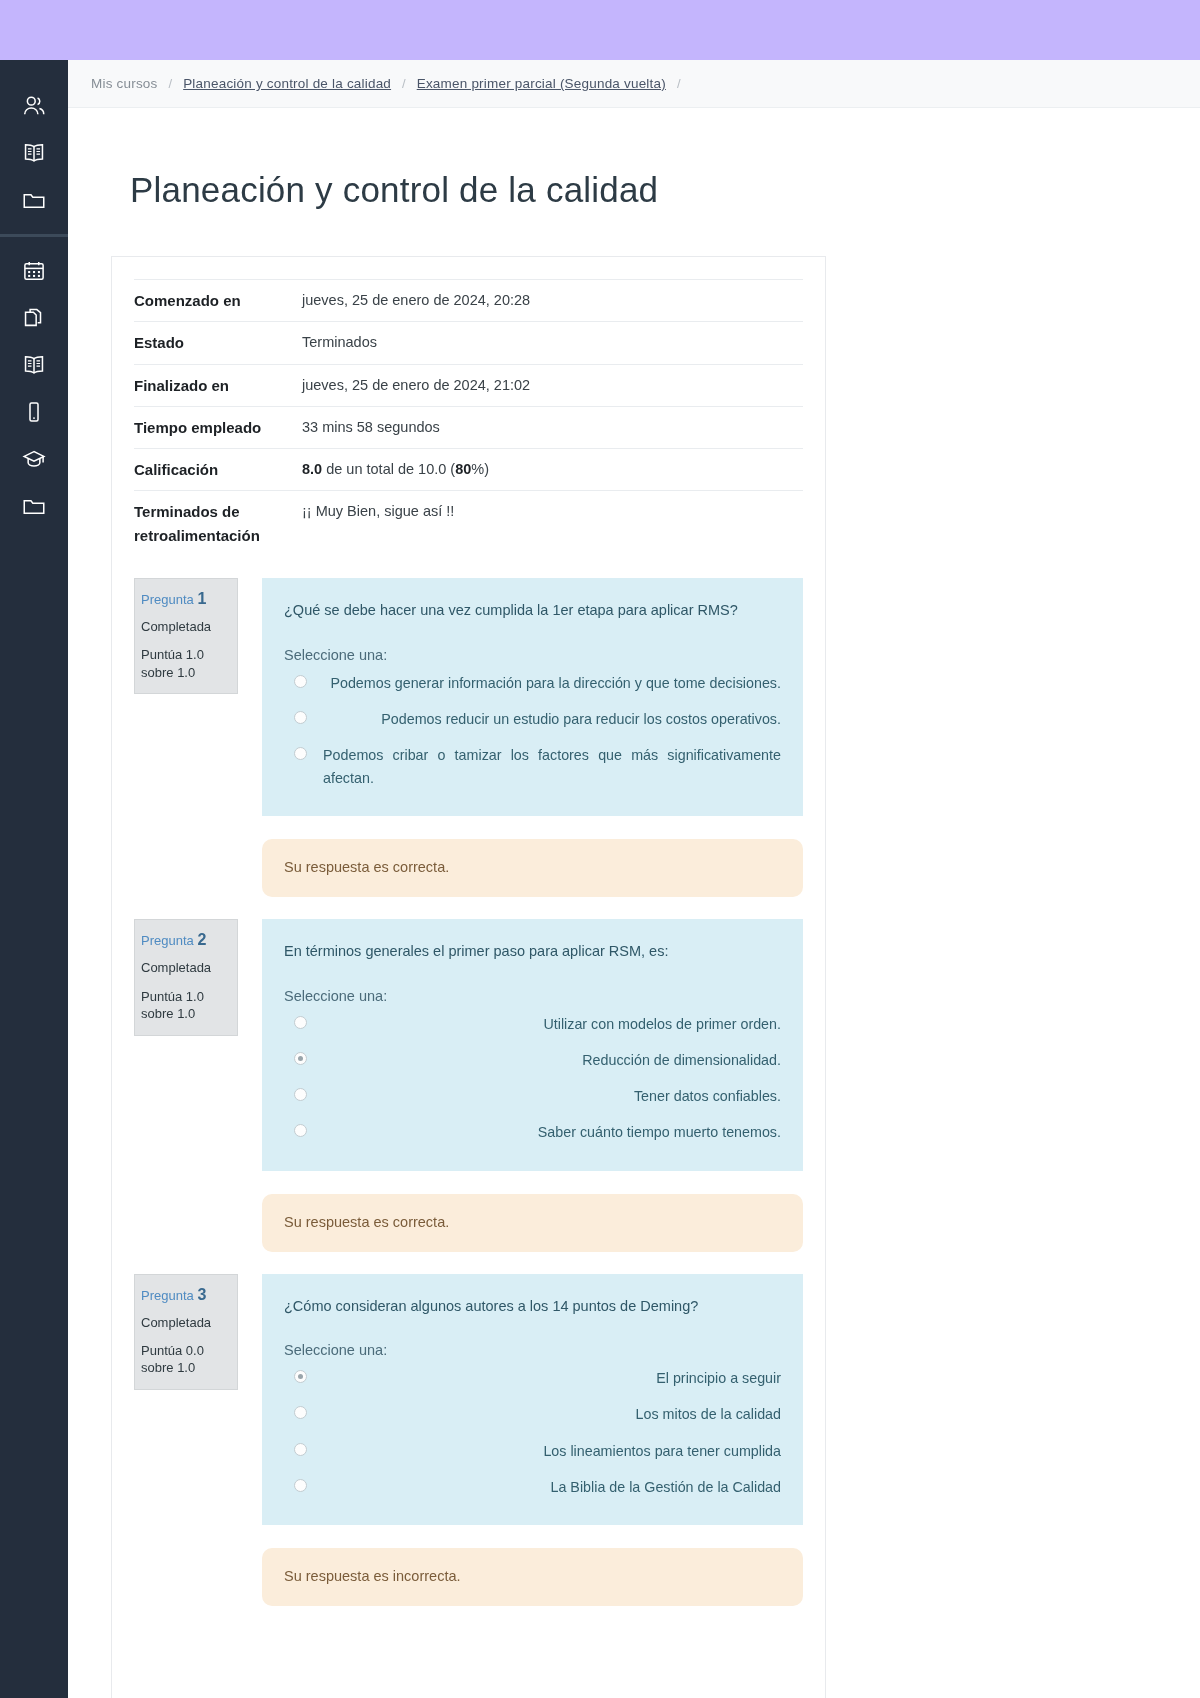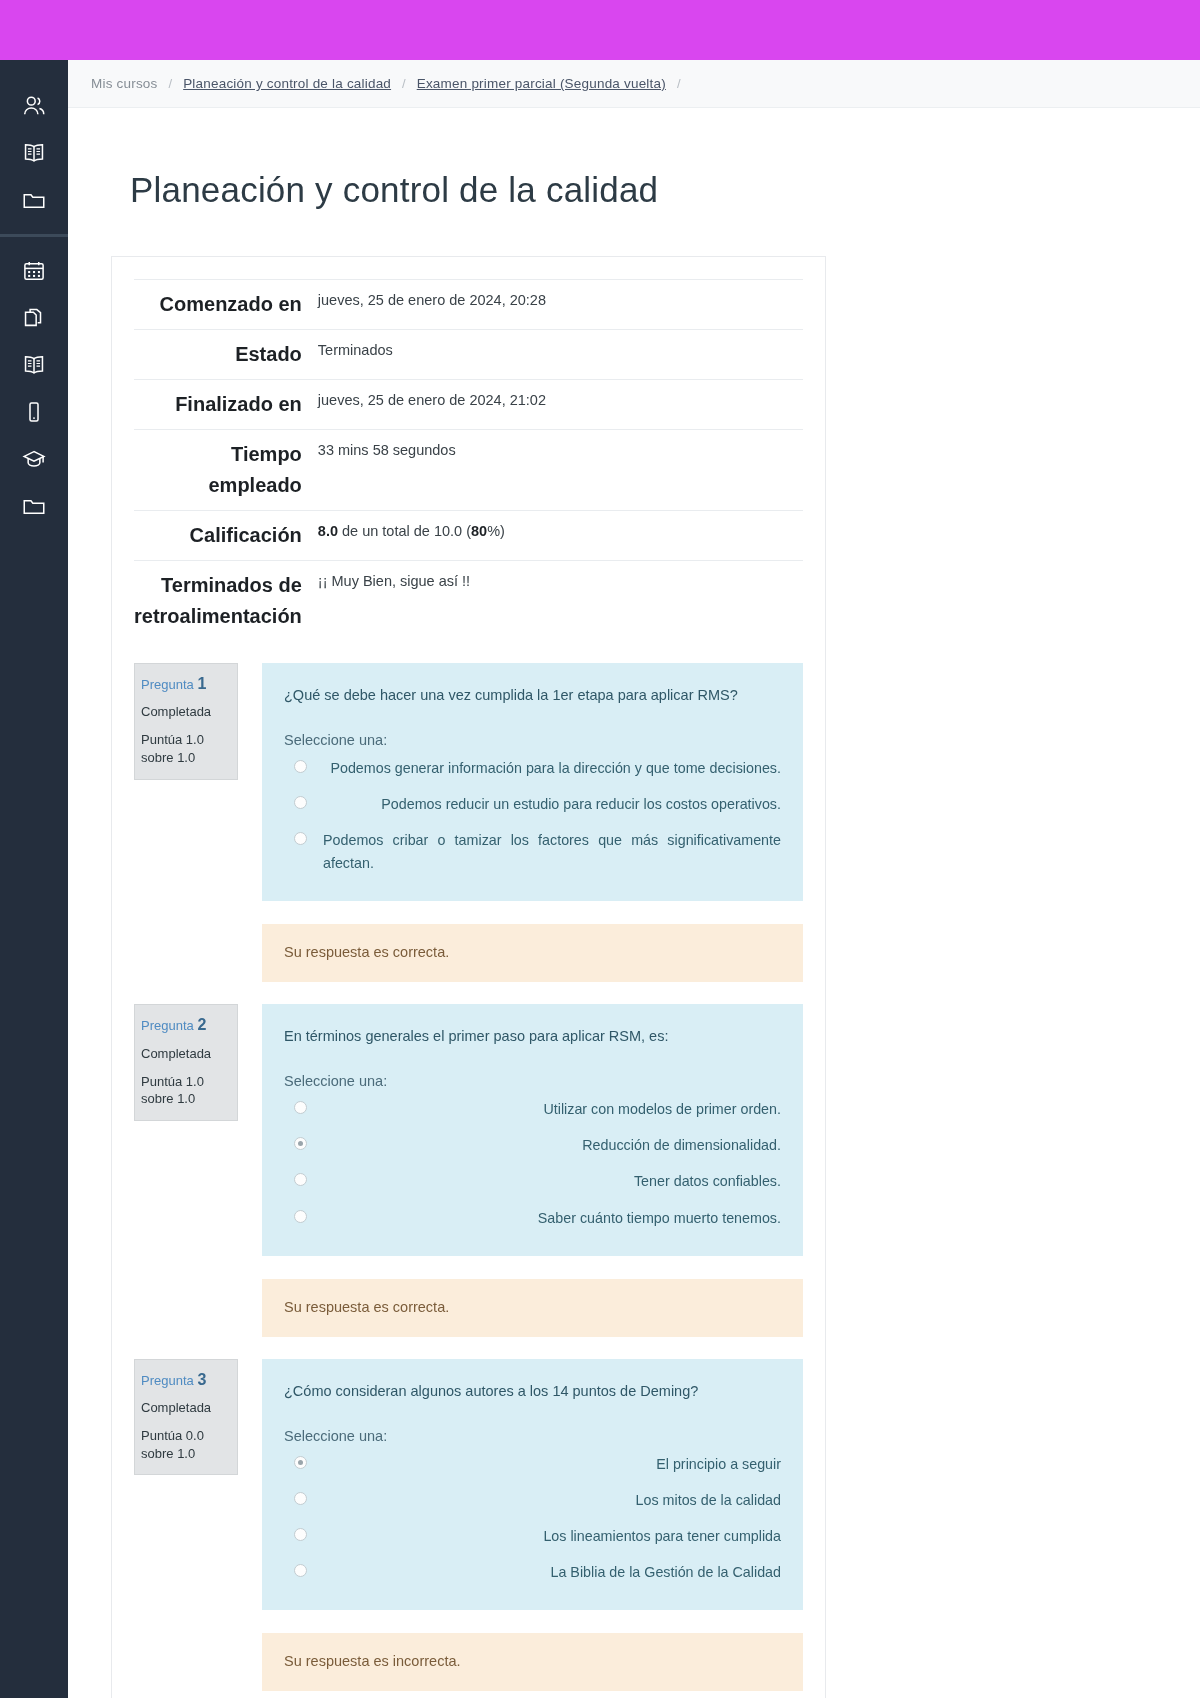--- a/index.html
+++ b/index.html
@@ -3,21 +3,21 @@
 <meta charset="utf-8">
 <style>
   * { box-sizing: border-box; }
   html, body {
     margin: 0; padding: 0;
     width: 1200px; height: 1698px;
     background: #ffffff;
     font-family: "Liberation Sans", sans-serif;
     overflow: hidden;
   }
-  #app { position: relative; width: 1200px; height: 1698px; background:#d946ef; }
+  #app { position: relative; width: 1200px; height: 1698px; background:#c4b5fd; }
 
   
   .rail {
     position: absolute; left: 0; top: 60px;
     width: 68px; height: 1638px;
     background: #242e3d;
     display: flex; flex-direction: column; align-items: center;
     padding-top: 22px;
   }
   .rail-item {
@@ -66,23 +66,23 @@
     border-bottom: none;
     padding: 22px 22px 0 22px;
   }
 
   
   table.summary { width: 100%; border-collapse: collapse; }
   table.summary tr { border-top: 1px solid #e9ecef; }
   table.summary tr:first-child { border-top: 1px solid #e9ecef; }
   table.summary th {
     width: 161px;
-    text-align: right;
+    text-align: left;
     vertical-align: top;
-    font-size: 20px;
+    font-size: 15px;
     font-weight: bold;
     color: #1d2125;
     padding: 9px 9px 9px 0;
     line-height: 1.55;
   }
   table.summary td {
     text-align: left; vertical-align: top;
     font-size: 14.5px; color: #3a4248;
     padding: 9px 0 9px 7px;
     line-height: 1.55;
@@ -135,21 +135,21 @@
   }
   .opt-label {
     margin-left: 16px;
     font-size: 14.3px; color: #34606f; line-height: 1.62;
   }
   .opt.justify .opt-label { text-align: justify; }
 
   .feedback {
     background: #fbeddb; margin-top: 23px;
     padding: 20px 22px 22px 22px;
-    font-size: 14.5px; color: #7a5c3a;
+    font-size: 14.5px; color: #7a5c3a; border-radius: 10px;
   }
 </style>
 </head>
 <body>
 
 <div id="app">
 
   <nav class="rail" id="rail">
       <div class="rail-item">
         <span>

